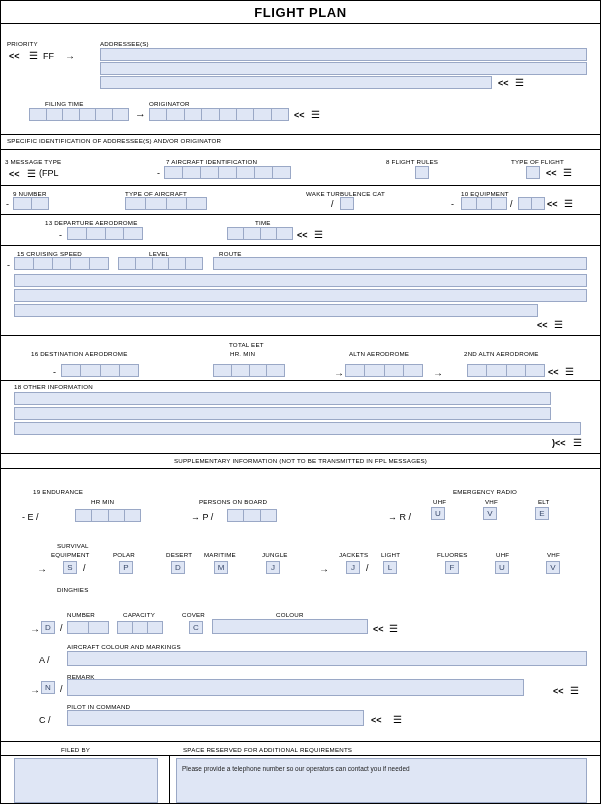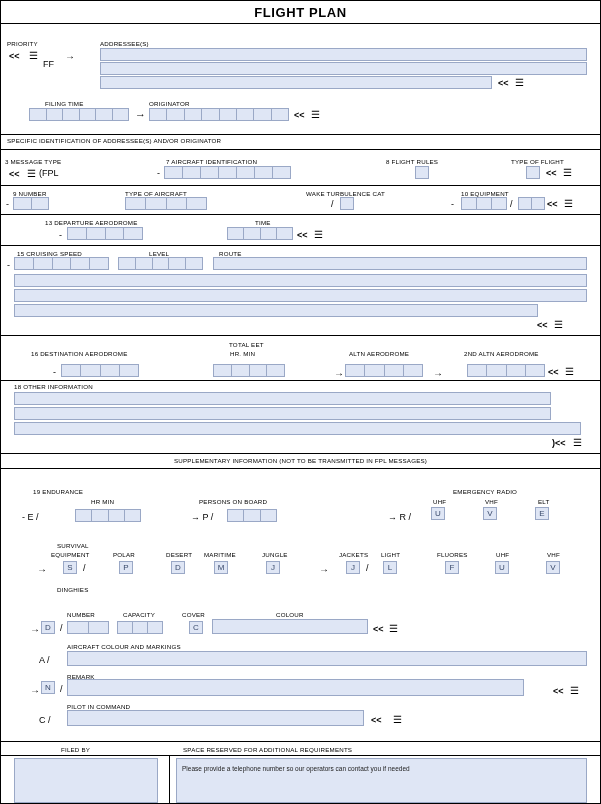--- a/index.html
+++ b/index.html
@@ -24,21 +24,21 @@
 
 <div id="page">
 
   <div class="hdr">
     <span class="title">FLIGHT PLAN</span>
   </div>
 
   <div class="abs lbl" style="left:6px;top:39px;">PRIORITY</div>
   <div class="abs sym" style="left:8px;top:50px;">&lt;&lt;</div>
   <div class="abs" style="left:28px;top:50px;font-size:10px;line-height:10px;">☰</div>
-  <div class="abs" style="left:42px;top:50px;font-size:9px;margin-top:8px;">FF</div>
+  <div class="abs" style="left:42px;top:50px;font-size:9px;">FF</div>
   <div class="abs" style="left:64px;top:49px;font-size:10px;">→</div>
 
   <div class="abs lbl" style="left:99px;top:39px;">ADDRESSEE(S)</div>
   <div class="fld" style="left:99px;top:47px;width:487px;height:13px;">
     <div class="txtval"></div>
   </div>
   <div class="fld" style="left:99px;top:61px;width:487px;height:13px;">
     <div class="txtval"></div>
   </div>
   <div class="fld" style="left:99px;top:75px;width:392px;height:13px;">

